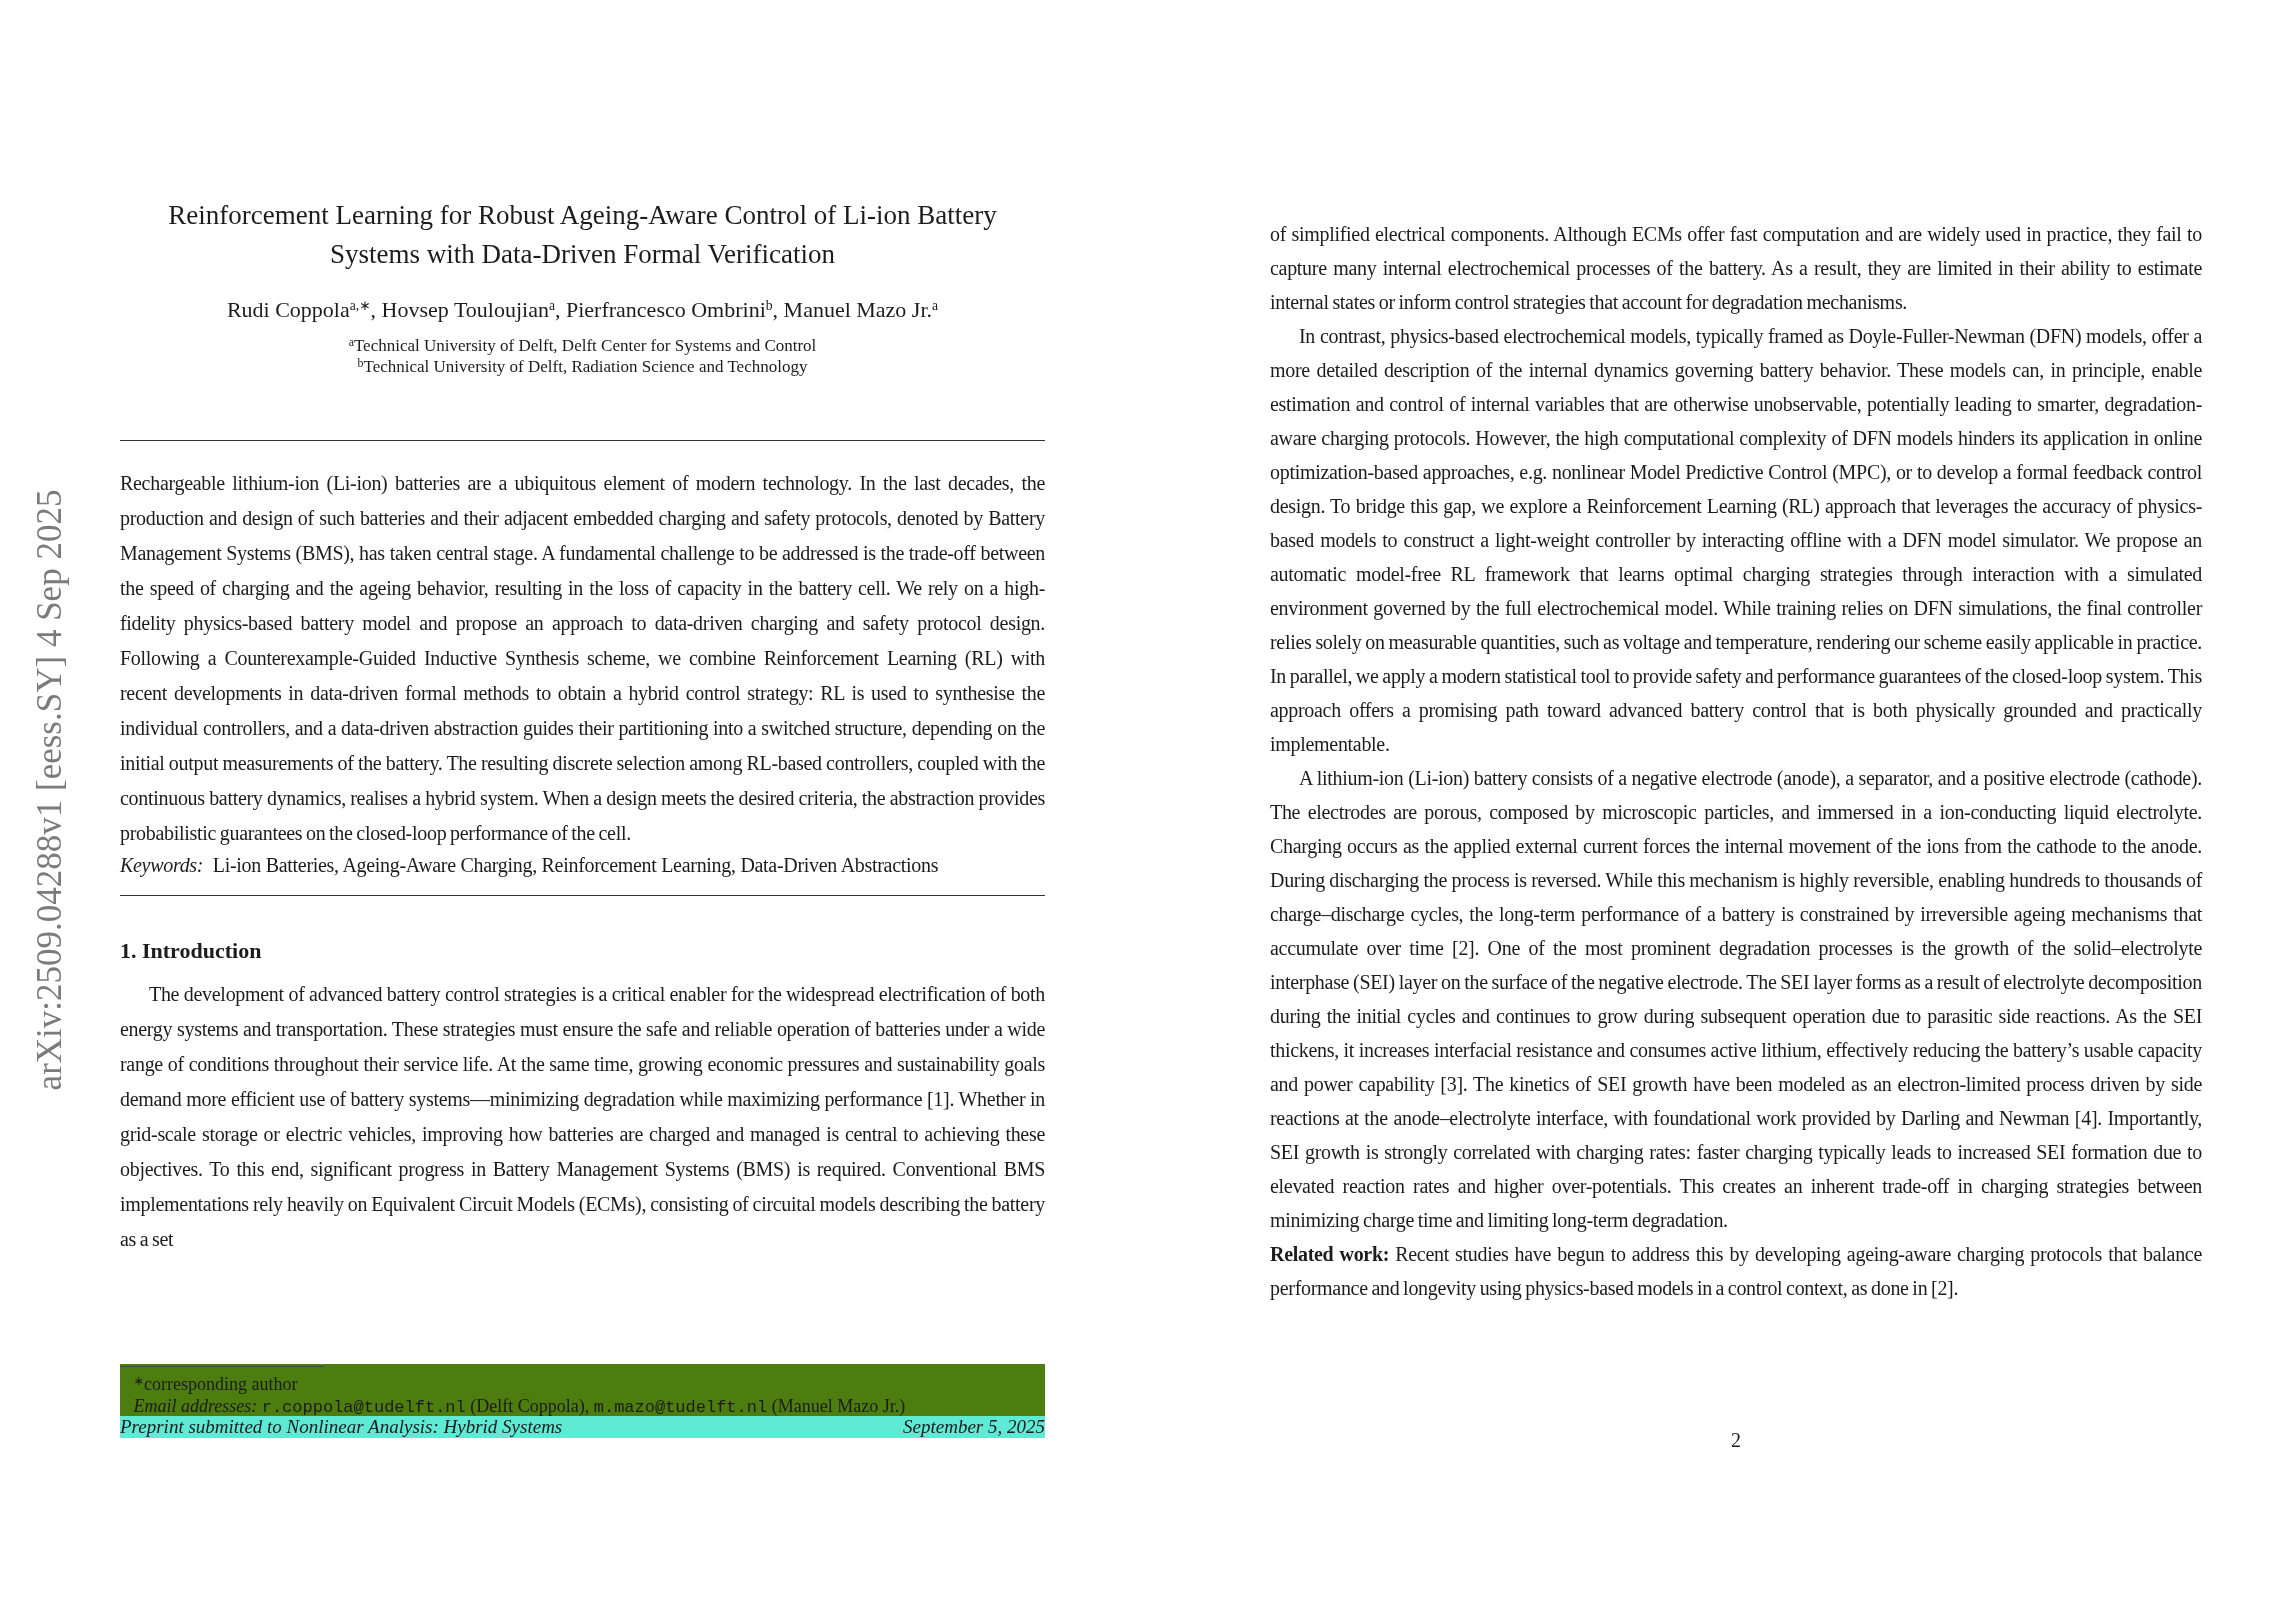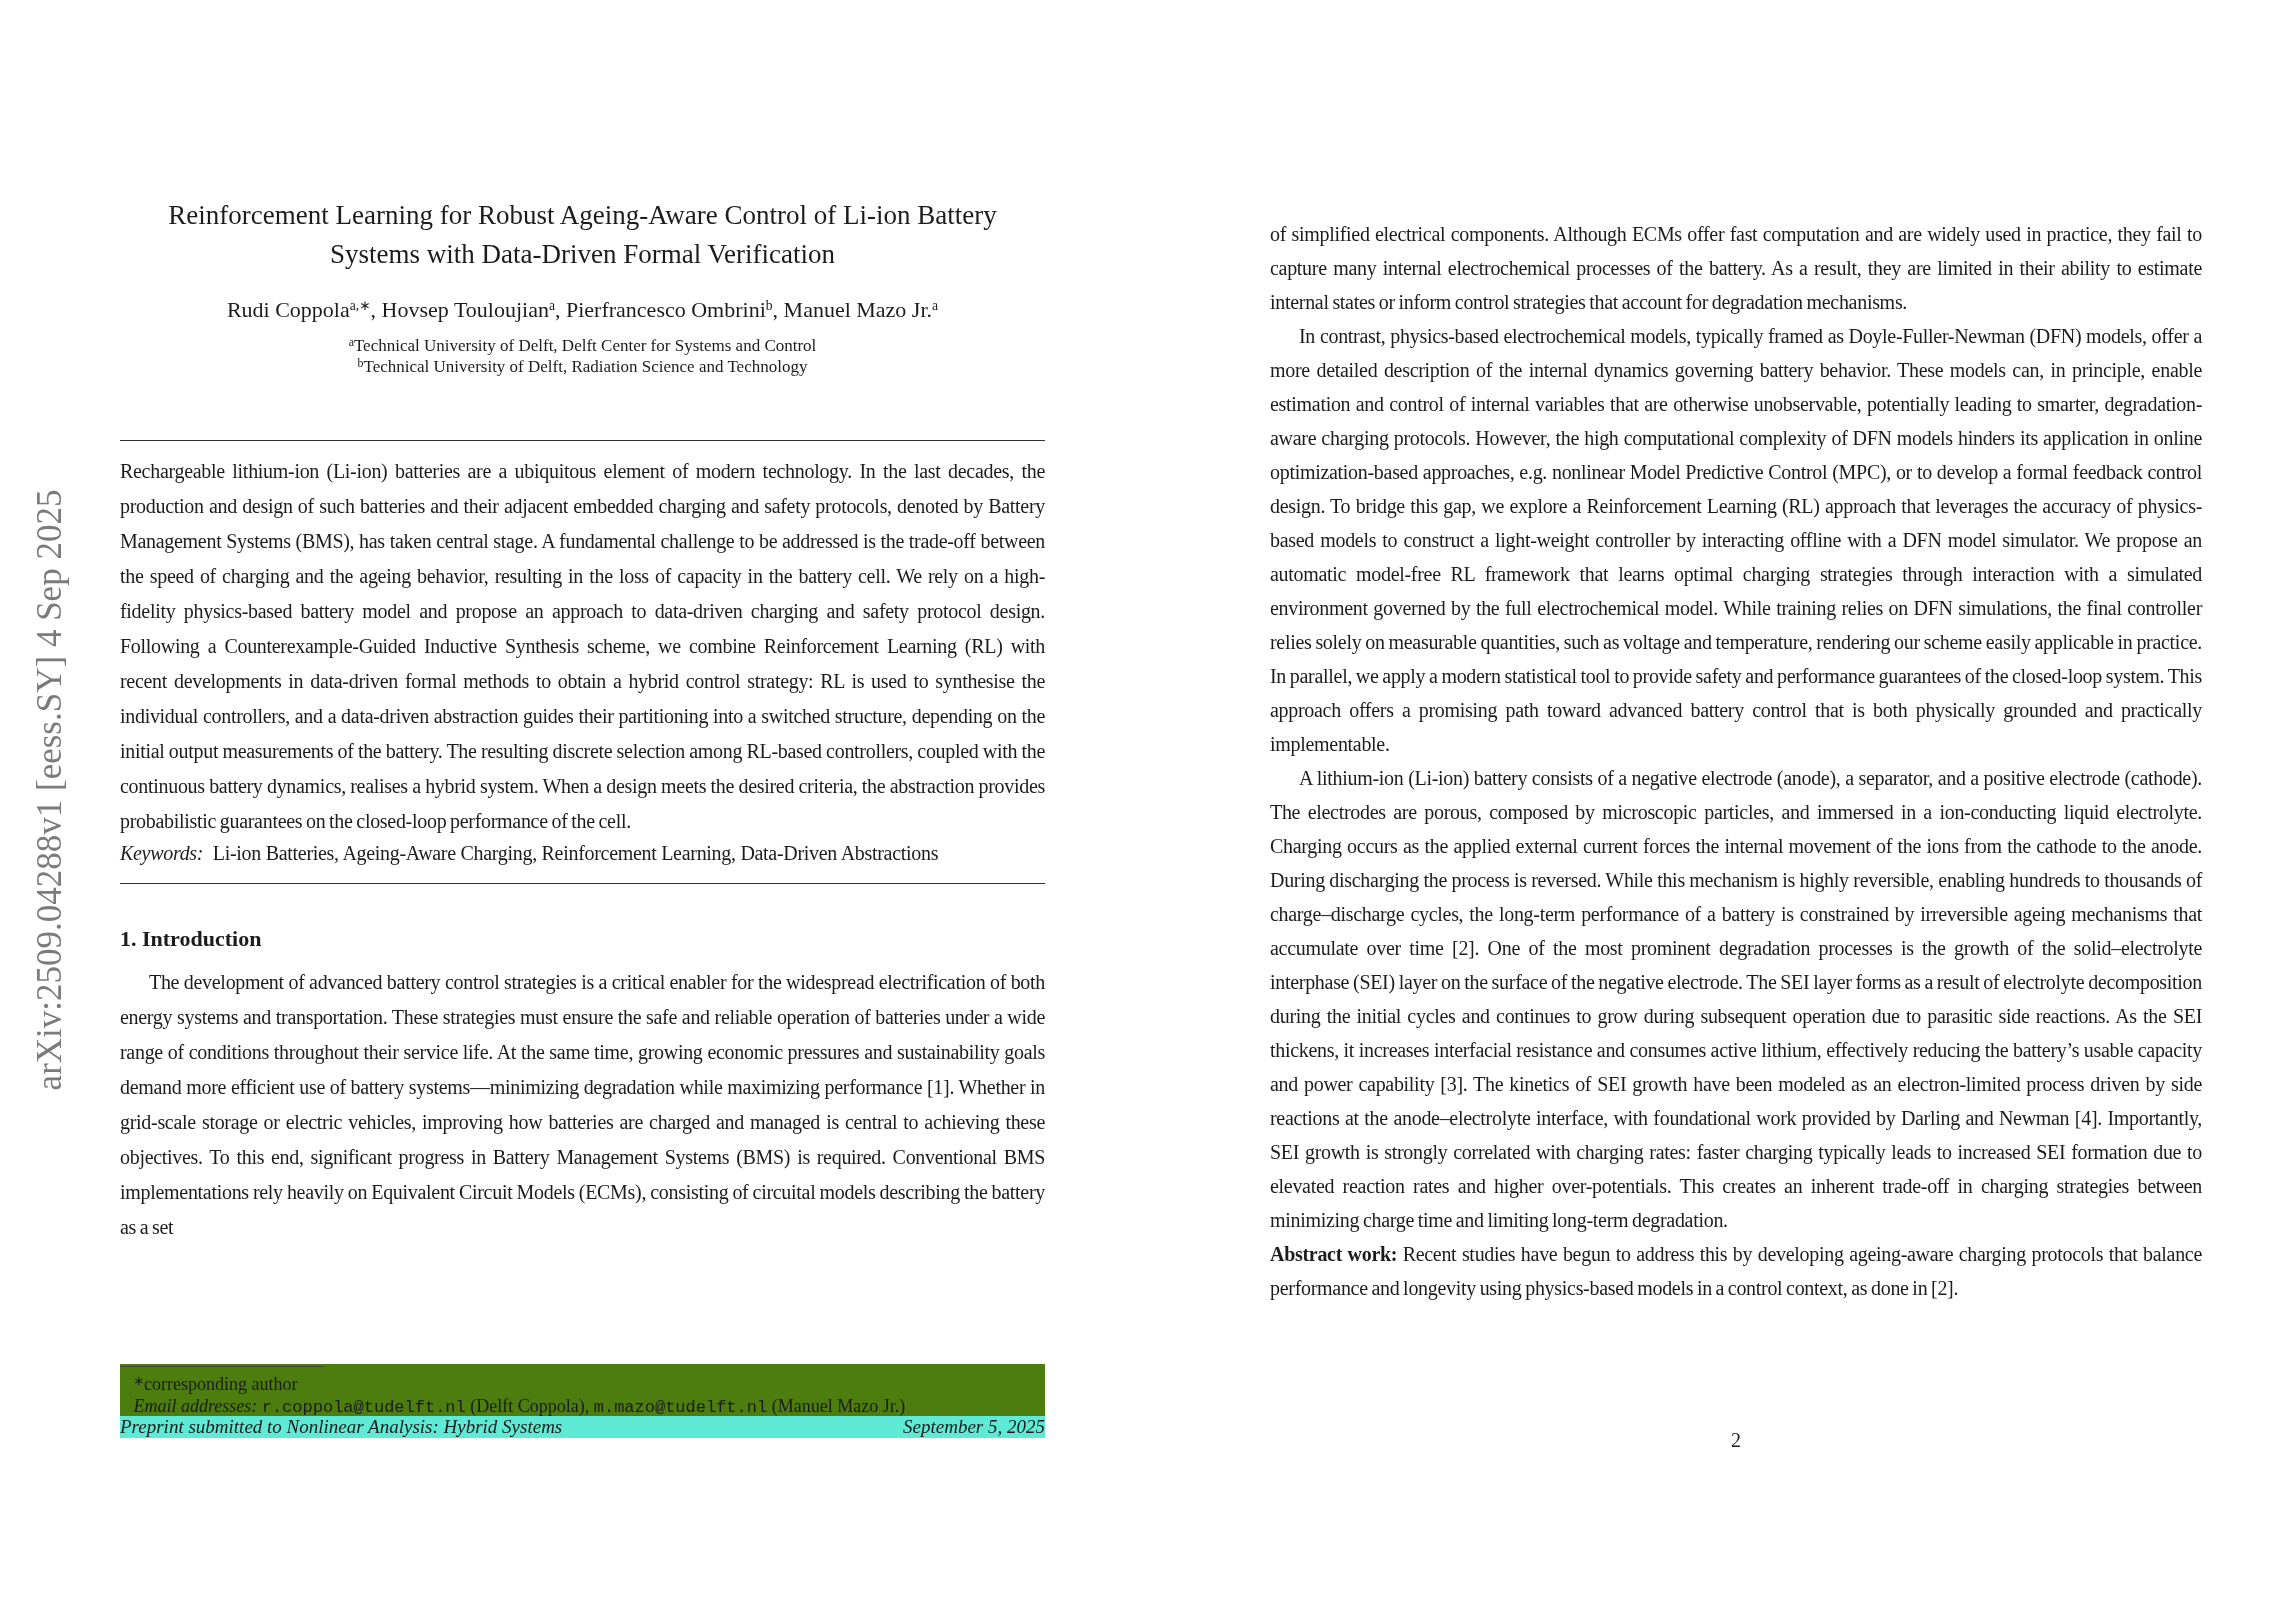--- a/index.html
+++ b/index.html
@@ -77,21 +77,21 @@
     font-size: 22px;
     font-weight: bold;
   }
   .body-text {
     font-size: 20px;
     line-height: 35px;
     text-align: justify;
     letter-spacing: -0.3px;
     word-spacing: -1px;
   }
-  .abstract-body { margin-top: 13px; }
+  .abstract-body { margin-top: 25px; }
   .keywords-line {
     margin-top: 3.8px;
     font-size: 20px;
     letter-spacing: -0.3px;
   }
   .keywords-label { font-style: italic; }
   .keywords-text { padding-left: 9.6px; }
   .section-heading {
     margin-top: 42px;
     font-size: 22px;
@@ -221,17 +221,17 @@
 
 <div class="page-footer">
   <span>Preprint submitted to Nonlinear Analysis: Hybrid Systems</span>
   <span>September 5, 2025</span>
 </div>
 
 <div class="col-right">
   <p>of simplified electrical components. Although ECMs offer fast computation and are widely used in practice, they fail to capture many internal electrochemical processes of the battery. As a result, they are limited in their ability to estimate internal states or inform control strategies that account for degradation mechanisms.</p>
   <p class="indent">In contrast, physics-based electrochemical models, typically framed as Doyle-Fuller-Newman (DFN) models, offer a more detailed description of the internal dynamics governing battery behavior. These models can, in principle, enable estimation and control of internal variables that are otherwise unobservable, potentially leading to smarter, degradation-aware charging protocols. However, the high computational complexity of DFN models hinders its application in online optimization-based approaches, e.g. nonlinear Model Predictive Control (MPC), or to develop a formal feedback control design. To bridge this gap, we explore a Reinforcement Learning (RL) approach that leverages the accuracy of physics-based models to construct a light-weight controller by interacting offline with a DFN model simulator. We propose an automatic model-free RL framework that learns optimal charging strategies through interaction with a simulated environment governed by the full electrochemical model. While training relies on DFN simulations, the final controller relies solely on measurable quantities, such as voltage and temperature, rendering our scheme easily applicable in practice. In parallel, we apply a modern statistical tool to provide safety and performance guarantees of the closed-loop system. This approach offers a promising path toward advanced battery control that is both physically grounded and practically implementable.</p>
   <p class="indent">A lithium-ion (Li-ion) battery consists of a negative electrode (anode), a separator, and a positive electrode (cathode). The electrodes are porous, composed by microscopic particles, and immersed in a ion-conducting liquid electrolyte. Charging occurs as the applied external current forces the internal movement of the ions from the cathode to the anode. During discharging the process is reversed. While this mechanism is highly reversible, enabling hundreds to thousands of charge–discharge cycles, the long-term performance of a battery is constrained by irreversible ageing mechanisms that accumulate over time [2]. One of the most prominent degradation processes is the growth of the solid–electrolyte interphase (SEI) layer on the surface of the negative electrode. The SEI layer forms as a result of electrolyte decomposition during the initial cycles and continues to grow during subsequent operation due to parasitic side reactions. As the SEI thickens, it increases interfacial resistance and consumes active lithium, effectively reducing the battery’s usable capacity and power capability [3]. The kinetics of SEI growth have been modeled as an electron-limited process driven by side reactions at the anode–electrolyte interface, with foundational work provided by Darling and Newman [4]. Importantly, SEI growth is strongly correlated with charging rates: faster charging typically leads to increased SEI formation due to elevated reaction rates and higher over-potentials. This creates an inherent trade-off in charging strategies between minimizing charge time and limiting long-term degradation.</p>
-  <p><span class="related-label">Abstract work:</span><span> Recent studies have begun to address this by developing ageing-aware charging protocols that balance performance and longevity using physics-based models in a control context, as done in [2].</span></p>
+  <p><span class="related-label">Related work:</span><span> Recent studies have begun to address this by developing ageing-aware charging protocols that balance performance and longevity using physics-based models in a control context, as done in [2].</span></p>
 </div>
 
 <div class="page-number">2</div>
 
 
 </body></html>

